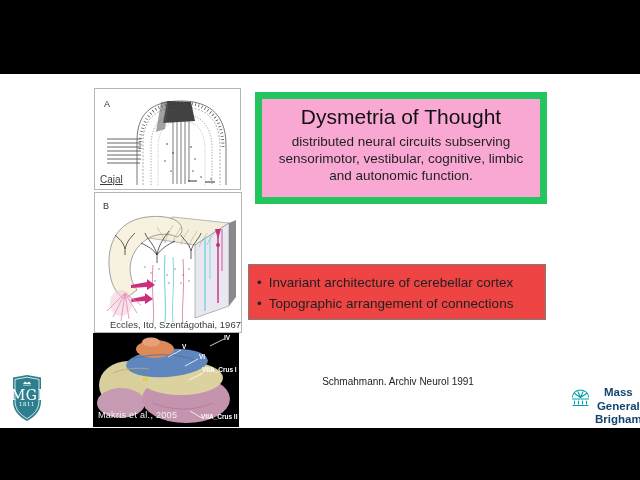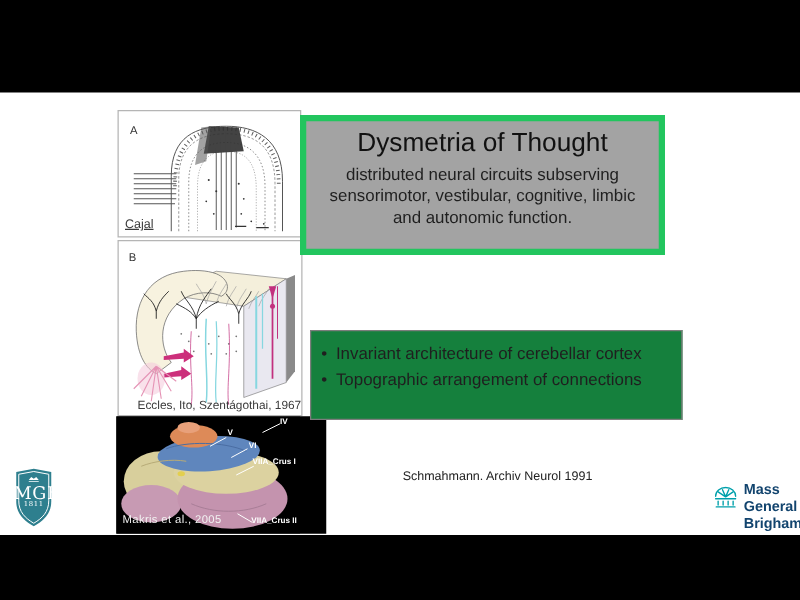--- a/index.html
+++ b/index.html
@@ -4,62 +4,62 @@
 <style>
   html,body{margin:0;padding:0;background:#000;}
   .stage{position:relative;width:640px;height:480px;background:#000;overflow:hidden;
          font-family:"Liberation Sans",sans-serif;}
   .slide{position:absolute;left:0;top:74px;width:640px;height:354px;background:#ffffff;}
 
   
   .fig{position:absolute;overflow:hidden;}
   .fig-cajal{left:94px;top:14px;width:145px;height:100px;background:#fff;border:1px solid #b5b5b5;}
   .fig-eccles{left:94px;top:118px;width:146px;height:139px;background:#fff;border:1px solid #b5b5b5;}
-  .fig-makris{left:93px;top:259px;width:168px;height:94px;background:#000;}
+  .fig-makris{left:93px;top:259px;width:146px;height:94px;background:#000;}
   .fig svg{position:absolute;left:0;top:0;}
   .panel-label{position:absolute;font-size:9px;color:#333;}
   .cajal-A{left:9px;top:10px;}
   .eccles-B{left:8px;top:8px;}
   .fig-caption{position:absolute;font-size:10px;color:#3a3a3a;}
   .cajal-cap{left:5px;bottom:4px;text-decoration:underline;}
   .eccles-cap{left:15px;bottom:2px;font-size:9.5px;margin-top:36px;}
   .makris-cap{left:5px;top:77px;color:#f2f2f2;font-size:9px;letter-spacing:.3px;}
   .mk-label{position:absolute;color:#fff;font-size:6.5px;font-weight:bold;white-space:nowrap;}
   .mk-iv{left:131px;top:1px;}
   .mk-v{left:89px;top:10px;}
   .mk-vi{left:106px;top:20px;}
   .mk-crus1{left:109px;top:33px;}
   .mk-crus2{left:108px;top:80px;}
 
   
-  .title-box{position:absolute;left:240px;top:18px;width:292px;height:112px;
-             border:5px solid #22c55e;background:#a3a3a3;text-align:center;box-sizing:border-box;}
+  .title-box{position:absolute;left:255px;top:18px;width:292px;height:112px;
+             border:7px solid #22c55e;background:#f9a8d4;text-align:center;box-sizing:border-box;}
   .title-box h1{margin:6px 0 4px 0;font-size:21px;font-weight:normal;color:#111;}
   .body-line{display:block;font-size:13.5px;line-height:17px;color:#1f1f1f;}
 
   .predicated{position:absolute;left:253px;top:139px;width:292px;text-align:center;}
   .pred-line{display:block;font-size:13.5px;line-height:18px;color:#1f1f1f;}
 
-  .bullet-box{position:absolute;left:248px;top:190px;width:298px;height:72px;
-              border:1px solid #7d7d7d;background:#15803d;box-sizing:border-box;padding:7px 0 0 8px;}
+  .bullet-box{position:absolute;left:248px;top:190px;width:298px;height:56px;
+              border:1px solid #7d7d7d;background:#ef4444;box-sizing:border-box;padding:7px 0 0 8px;}
   .bullet-row{display:block;font-size:13.5px;line-height:21px;color:#1f1f1f;white-space:nowrap;}
   .bullet-row::before{content:"•";margin-right:7px;}
 
   .citation{position:absolute;left:217px;top:302px;width:362px;text-align:center;}
   .cite1{display:block;font-size:10px;color:#222;margin-bottom:2px;}
   .cite2{display:block;font-size:7.5px;color:#222;white-space:nowrap;}
 
   
   .mgh-logo{position:absolute;left:11px;top:300px;width:32px;height:48px;}
   .mgh-text{position:absolute;left:0;width:32px;text-align:center;color:#fff;
             font-family:"DejaVu Serif",serif;}
   .mgh-abbr{top:13px;font-size:14px;letter-spacing:.5px;}
   .mgh-year{top:27px;font-size:5.5px;letter-spacing:.5px;}
 
-  .mgb-logo{position:absolute;left:570px;top:312px;width:70px;height:44px;}
+  .mgb-logo{position:absolute;left:570px;top:312px;width:70px;height:44px;text-align:center;}
   .mgb-icon{position:absolute;left:0;top:3px;}
   .mgb-text{position:absolute;left:25px;top:0;}
   .mgb-line{display:block;font-size:11.5px;line-height:13.5px;font-weight:600;color:#12446e;}
 </style>
 </head>
 <body>
 
 <div class="stage">
   <div class="slide">
 

